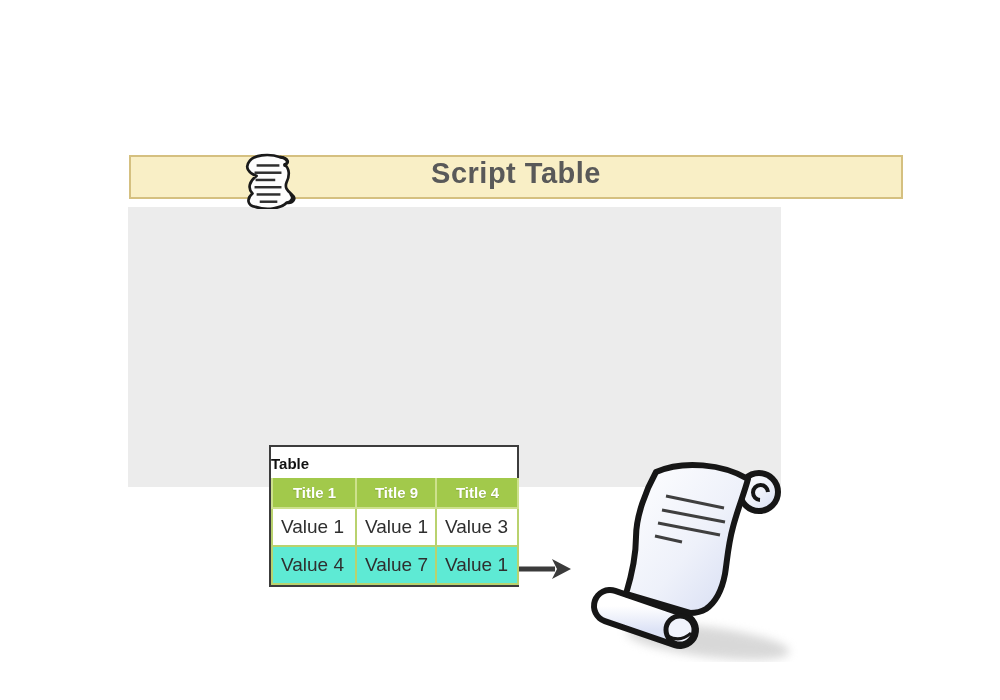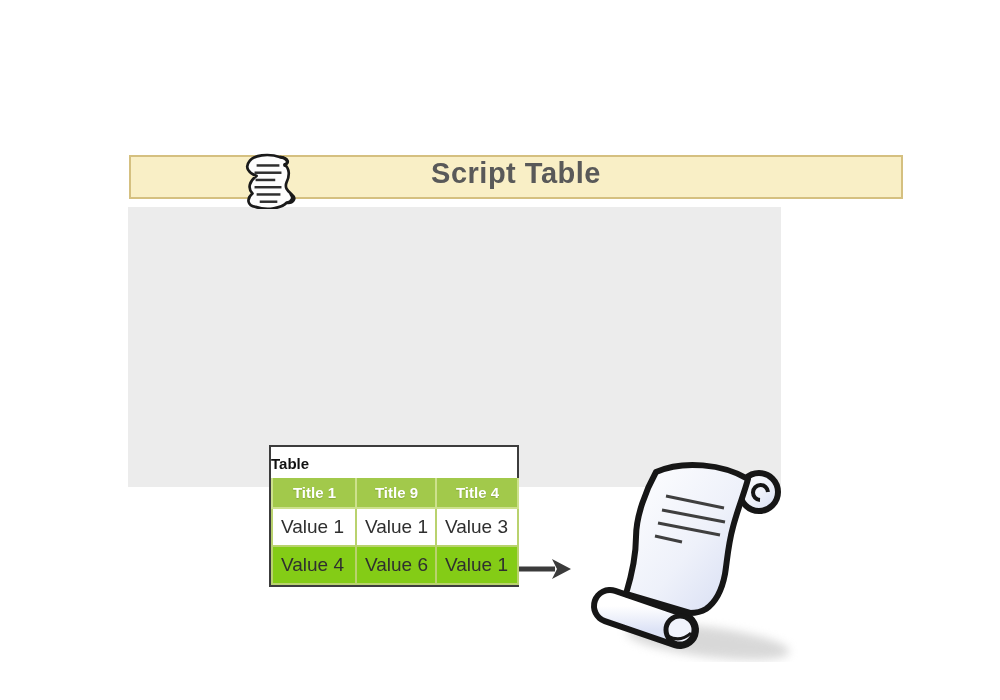--- a/index.html
+++ b/index.html
@@ -38,21 +38,21 @@
   table.script-table{width:100%;border-collapse:collapse;table-layout:fixed;}
   table.script-table th{
     background:#a2c94b;color:#ffffff;font-weight:bold;font-size:15px;
     text-align:center;padding:6px 3px 6px 4px;border:2px solid #cde18d;border-top:none;
     text-shadow:0 1px 1px rgba(90,110,30,.35);
   }
   table.script-table td{
     font-size:19px;color:#2f2f2f;background:#ffffff;
     padding:7px 3px 7px 8px;border:2px solid #b9d26e;
   }
-  table.script-table tr.alt td{background:#84cc16;}
+  table.script-table tr.alt td{background:#5eead4;}
 
   
   .arrow-svg{position:absolute;left:391px;top:350px;}
   .scroll-svg{position:absolute;left:450px;top:245px;}
 </style>
 </head>
 <body>
 
 <div class="stage">
 
@@ -92,21 +92,21 @@
           </tr>
         </thead>
         <tbody>
           <tr>
             <td>Value 1</td>
             <td>Value 1</td>
             <td>Value 3</td>
           </tr>
           <tr class="alt">
             <td>Value 4</td>
-            <td>Value 6</td>
+            <td>Value 7</td>
             <td>Value 1</td>
           </tr>
         </tbody>
       </table>
     </div>
 
     <svg class="arrow-svg" width="58" height="24" viewBox="0 0 58 24" xmlns="http://www.w3.org/2000/svg">
       <line x1="0" y1="12" x2="36" y2="12" stroke="#3b3b3b" stroke-width="5"></line>
       <polygon points="33,2 52,12 33,22 38,12" fill="#3b3b3b"></polygon>
     </svg>

